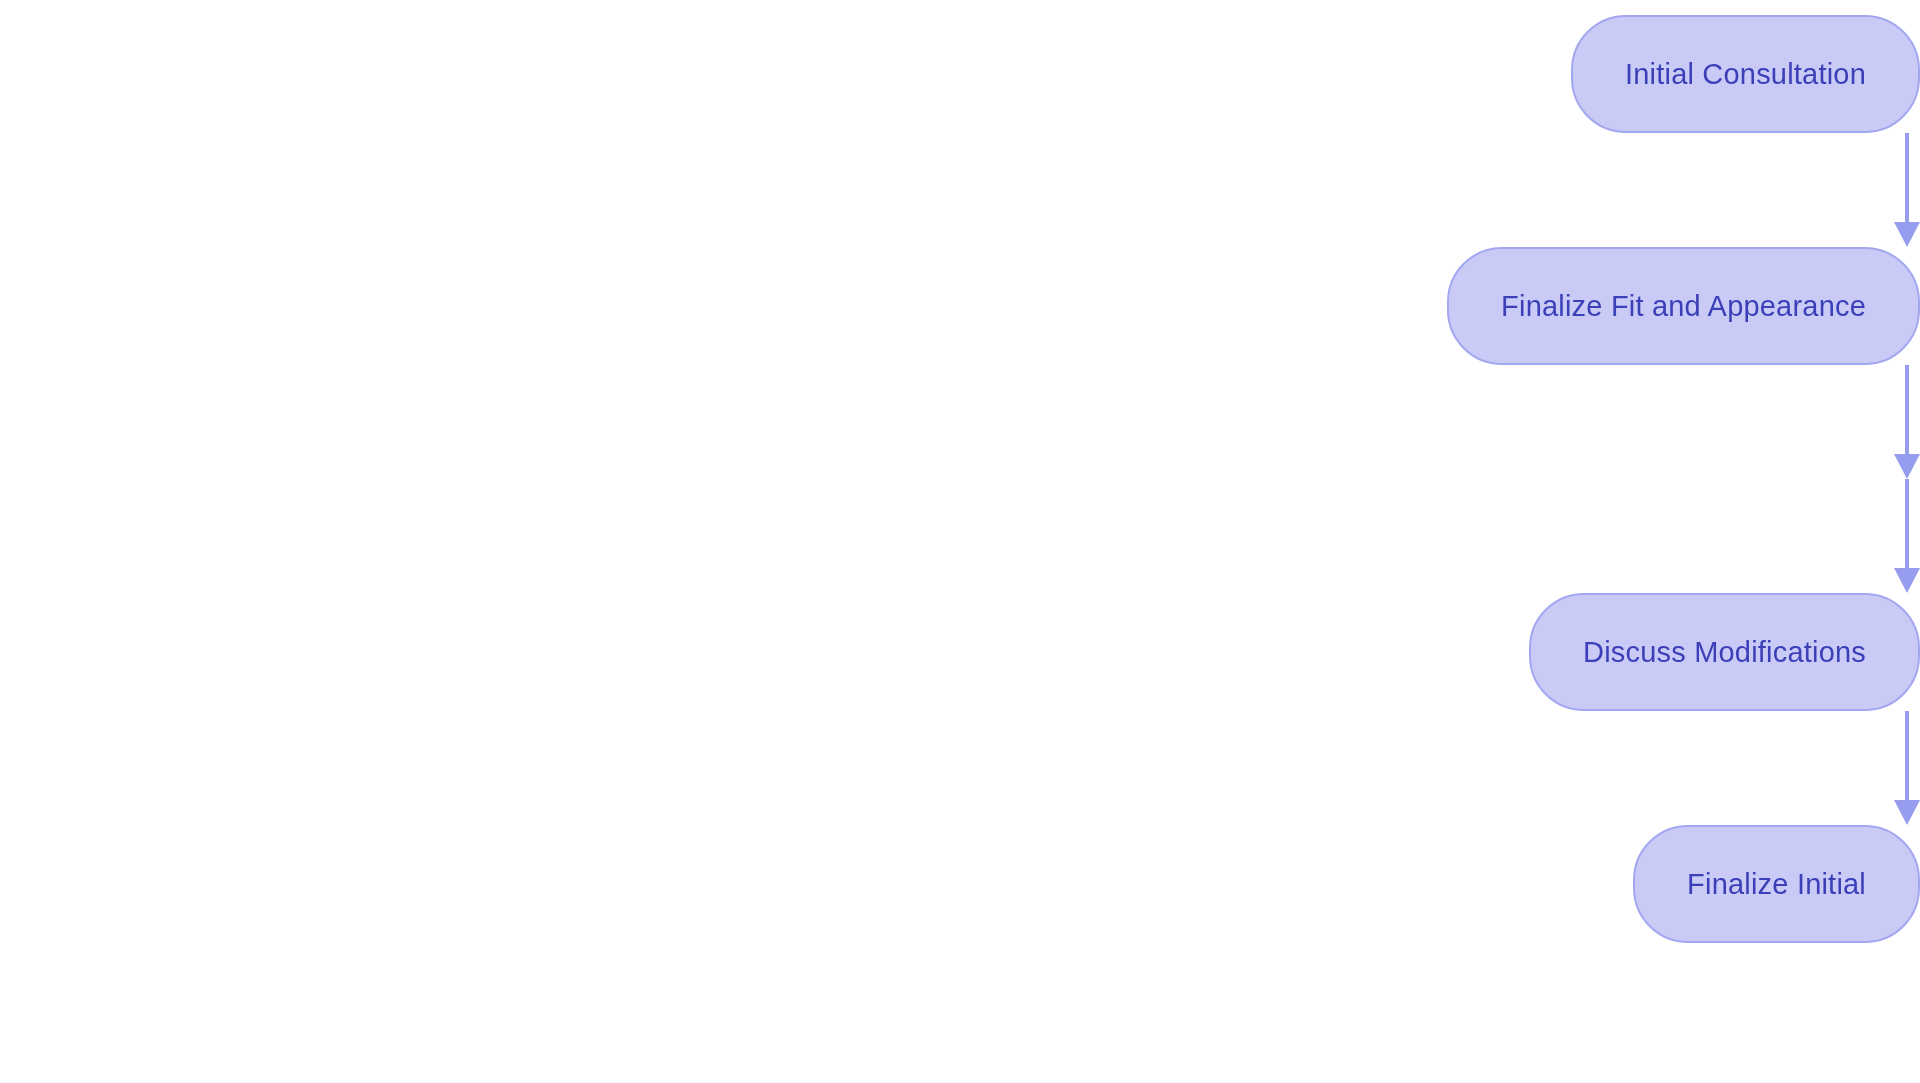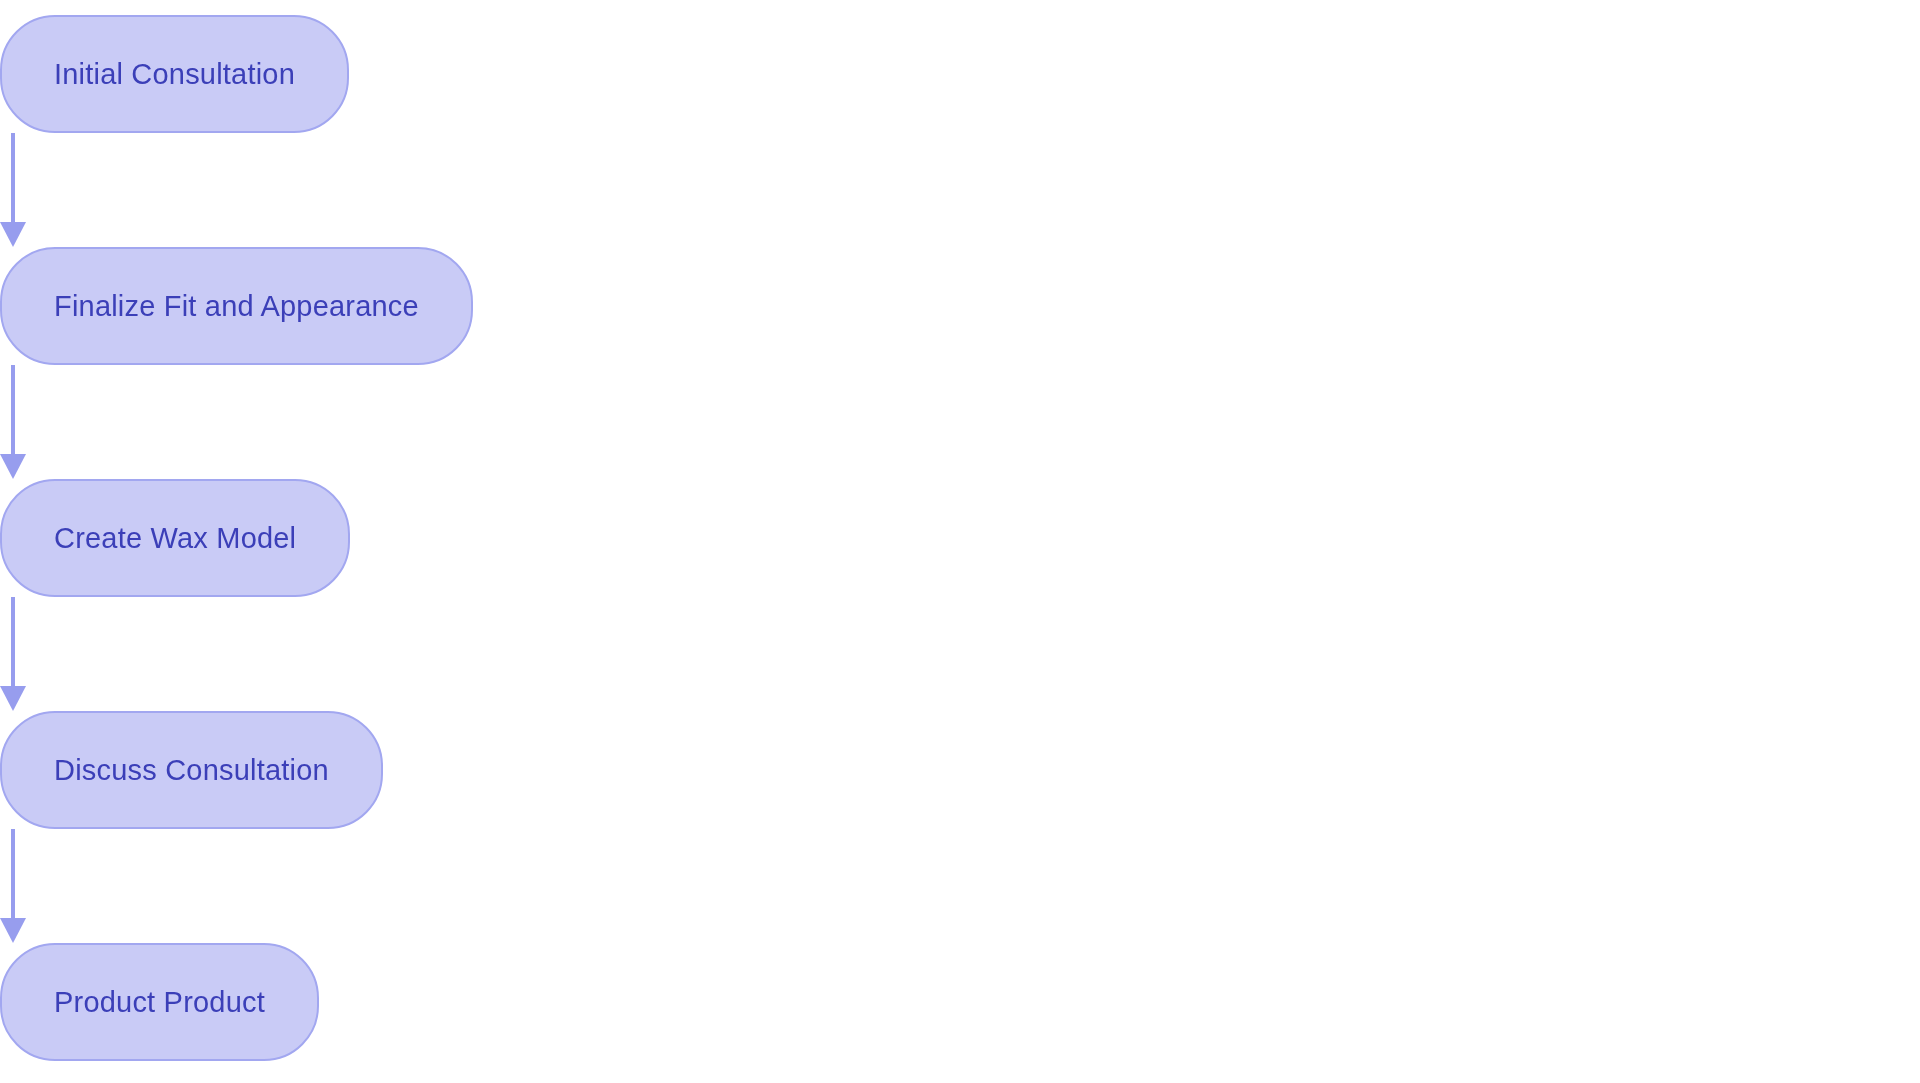--- a/index.html
+++ b/index.html
@@ -15,21 +15,21 @@
     height: 1083px;
     background: var(--background);
     overflow: hidden;
     font-family: "Liberation Sans", sans-serif;
   }
   .canvas {
     width: 1920px;
     height: 1083px;
     display: flex;
     flex-direction: column;
-    align-items: flex-start;
+    align-items: flex-end;
     padding-top: 15px;
   }
   .flow-node {
     height: 118px;
     min-height: 118px;
     padding: 0 52px;
     border-radius: 55px;
     background: var(--node-fill);
     border: 2px solid var(--node-border);
     color: var(--node-text);
@@ -72,29 +72,28 @@
     <div class="arrowhead"></div>
   </div>
 
   <div class="flow-node">Finalize Fit and Appearance</div>
 
   <div class="edge-arrow">
     <div class="arrow-line"></div>
     <div class="arrowhead"></div>
   </div>
 
-  <div class="flow-node">Create Wax Model</div>
 
   <div class="edge-arrow">
     <div class="arrow-line"></div>
     <div class="arrowhead"></div>
   </div>
 
-  <div class="flow-node">Discuss Consultation</div>
+  <div class="flow-node">Discuss Modifications</div>
 
   <div class="edge-arrow">
     <div class="arrow-line"></div>
     <div class="arrowhead"></div>
   </div>
 
-  <div class="flow-node">Product Product</div>
+  <div class="flow-node">Finalize Initial</div>
 
 </div>
 
 </body></html>

